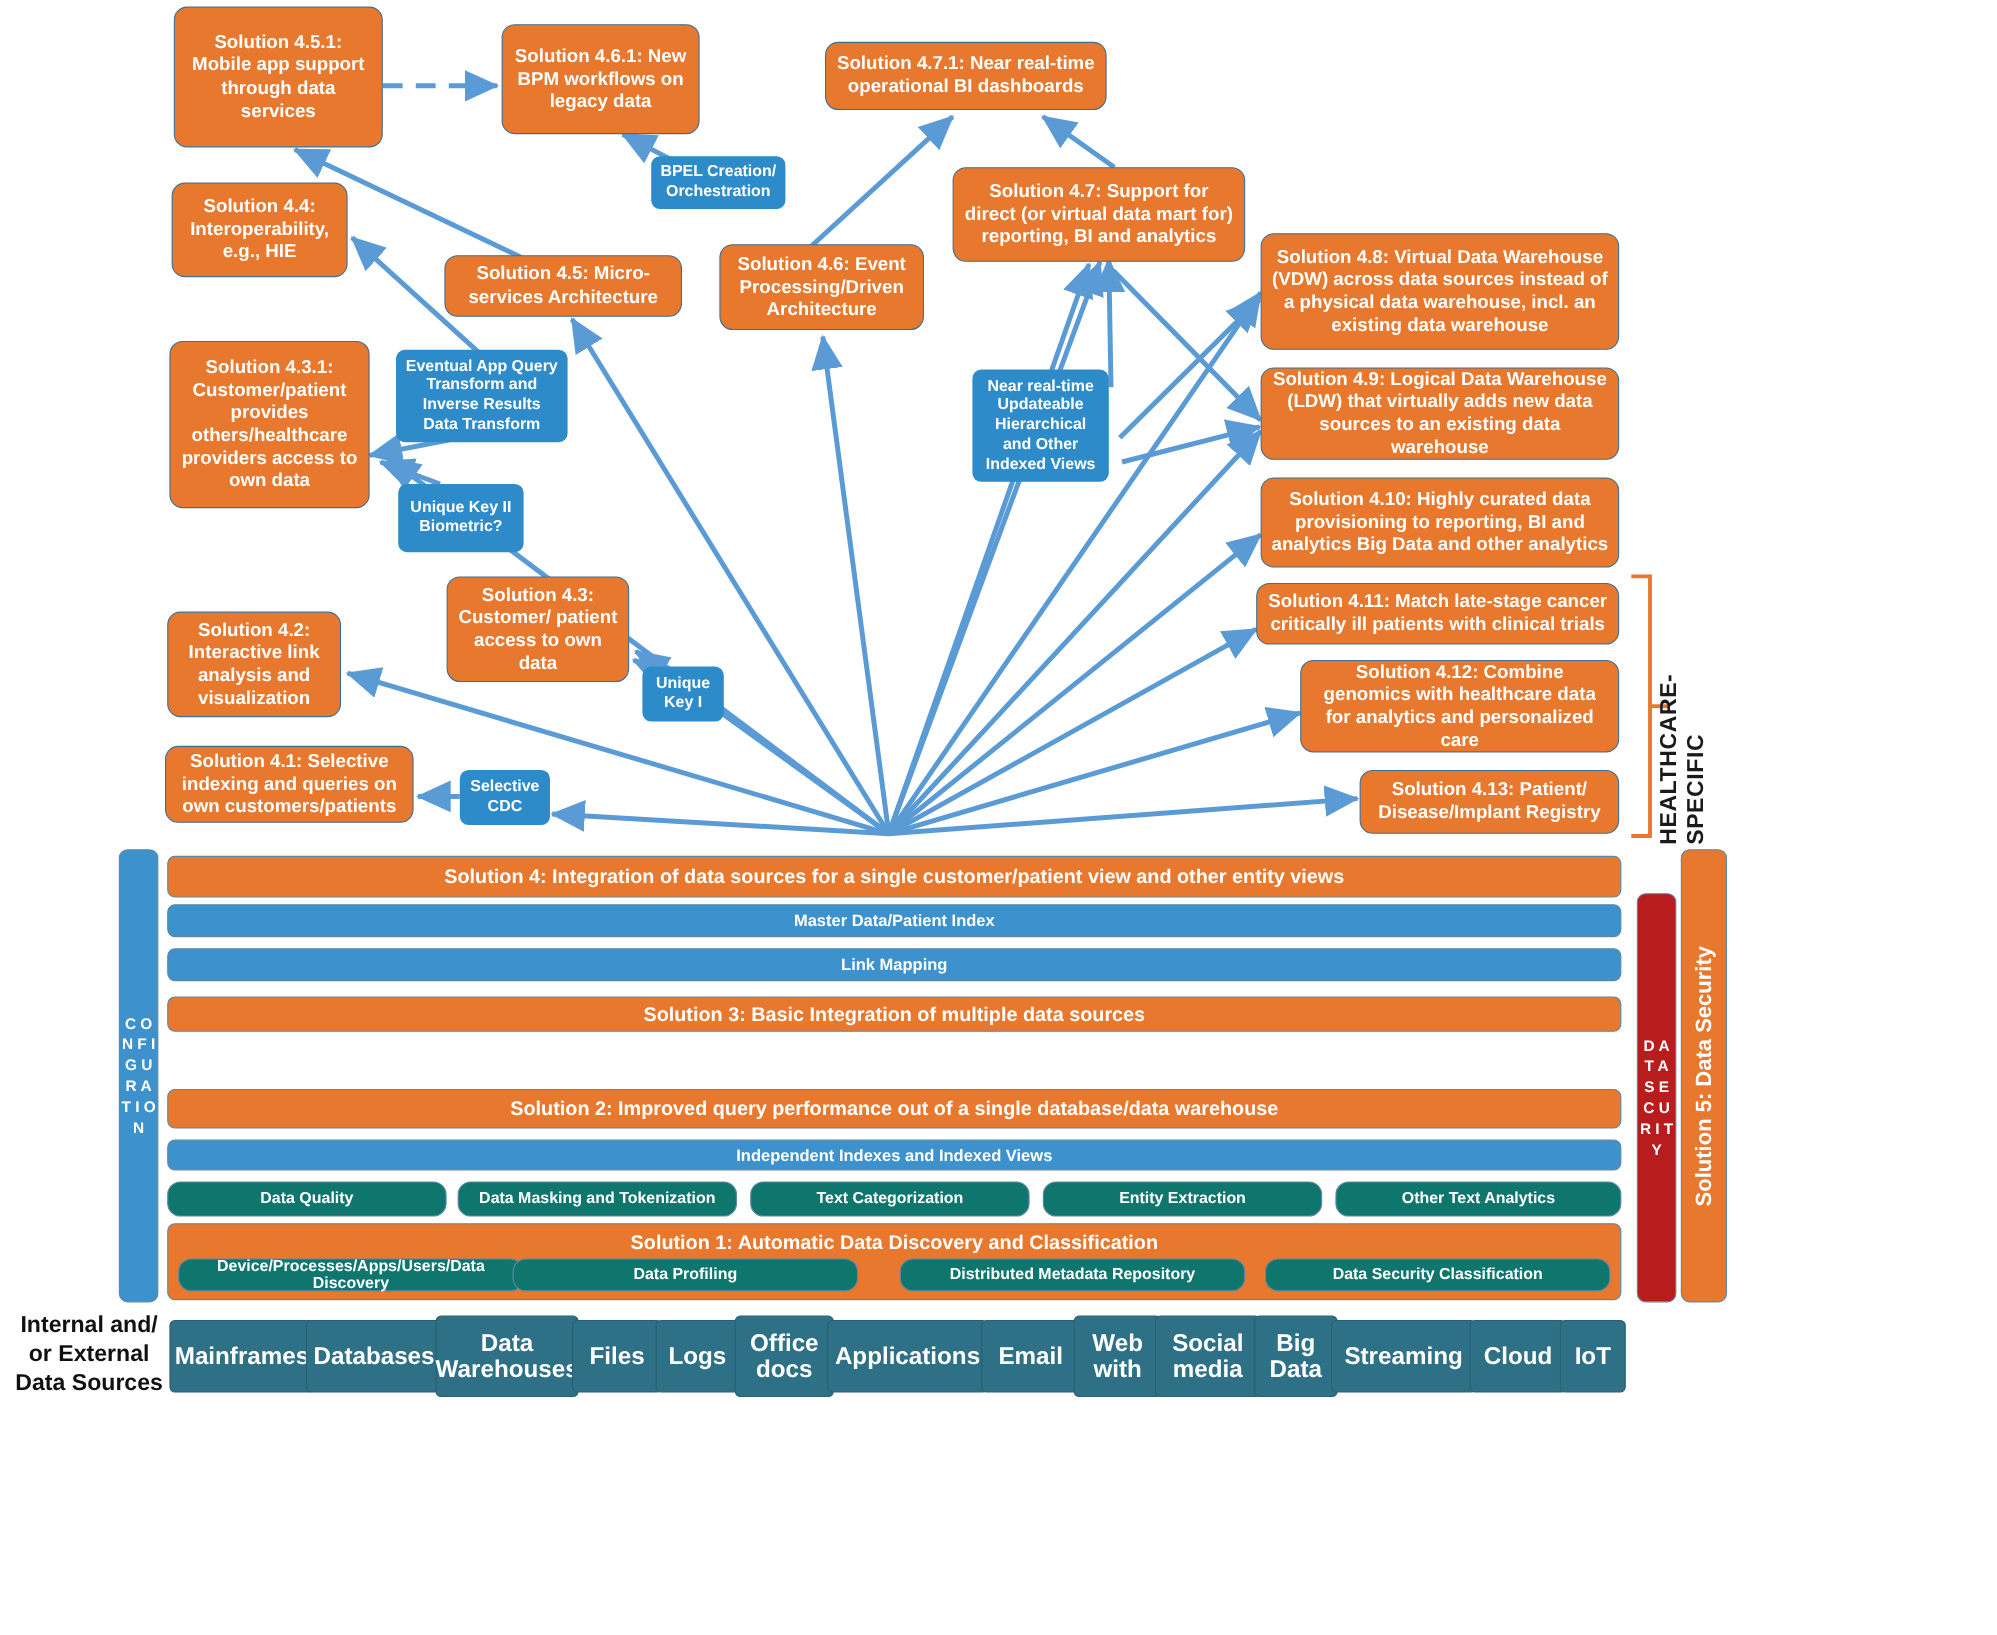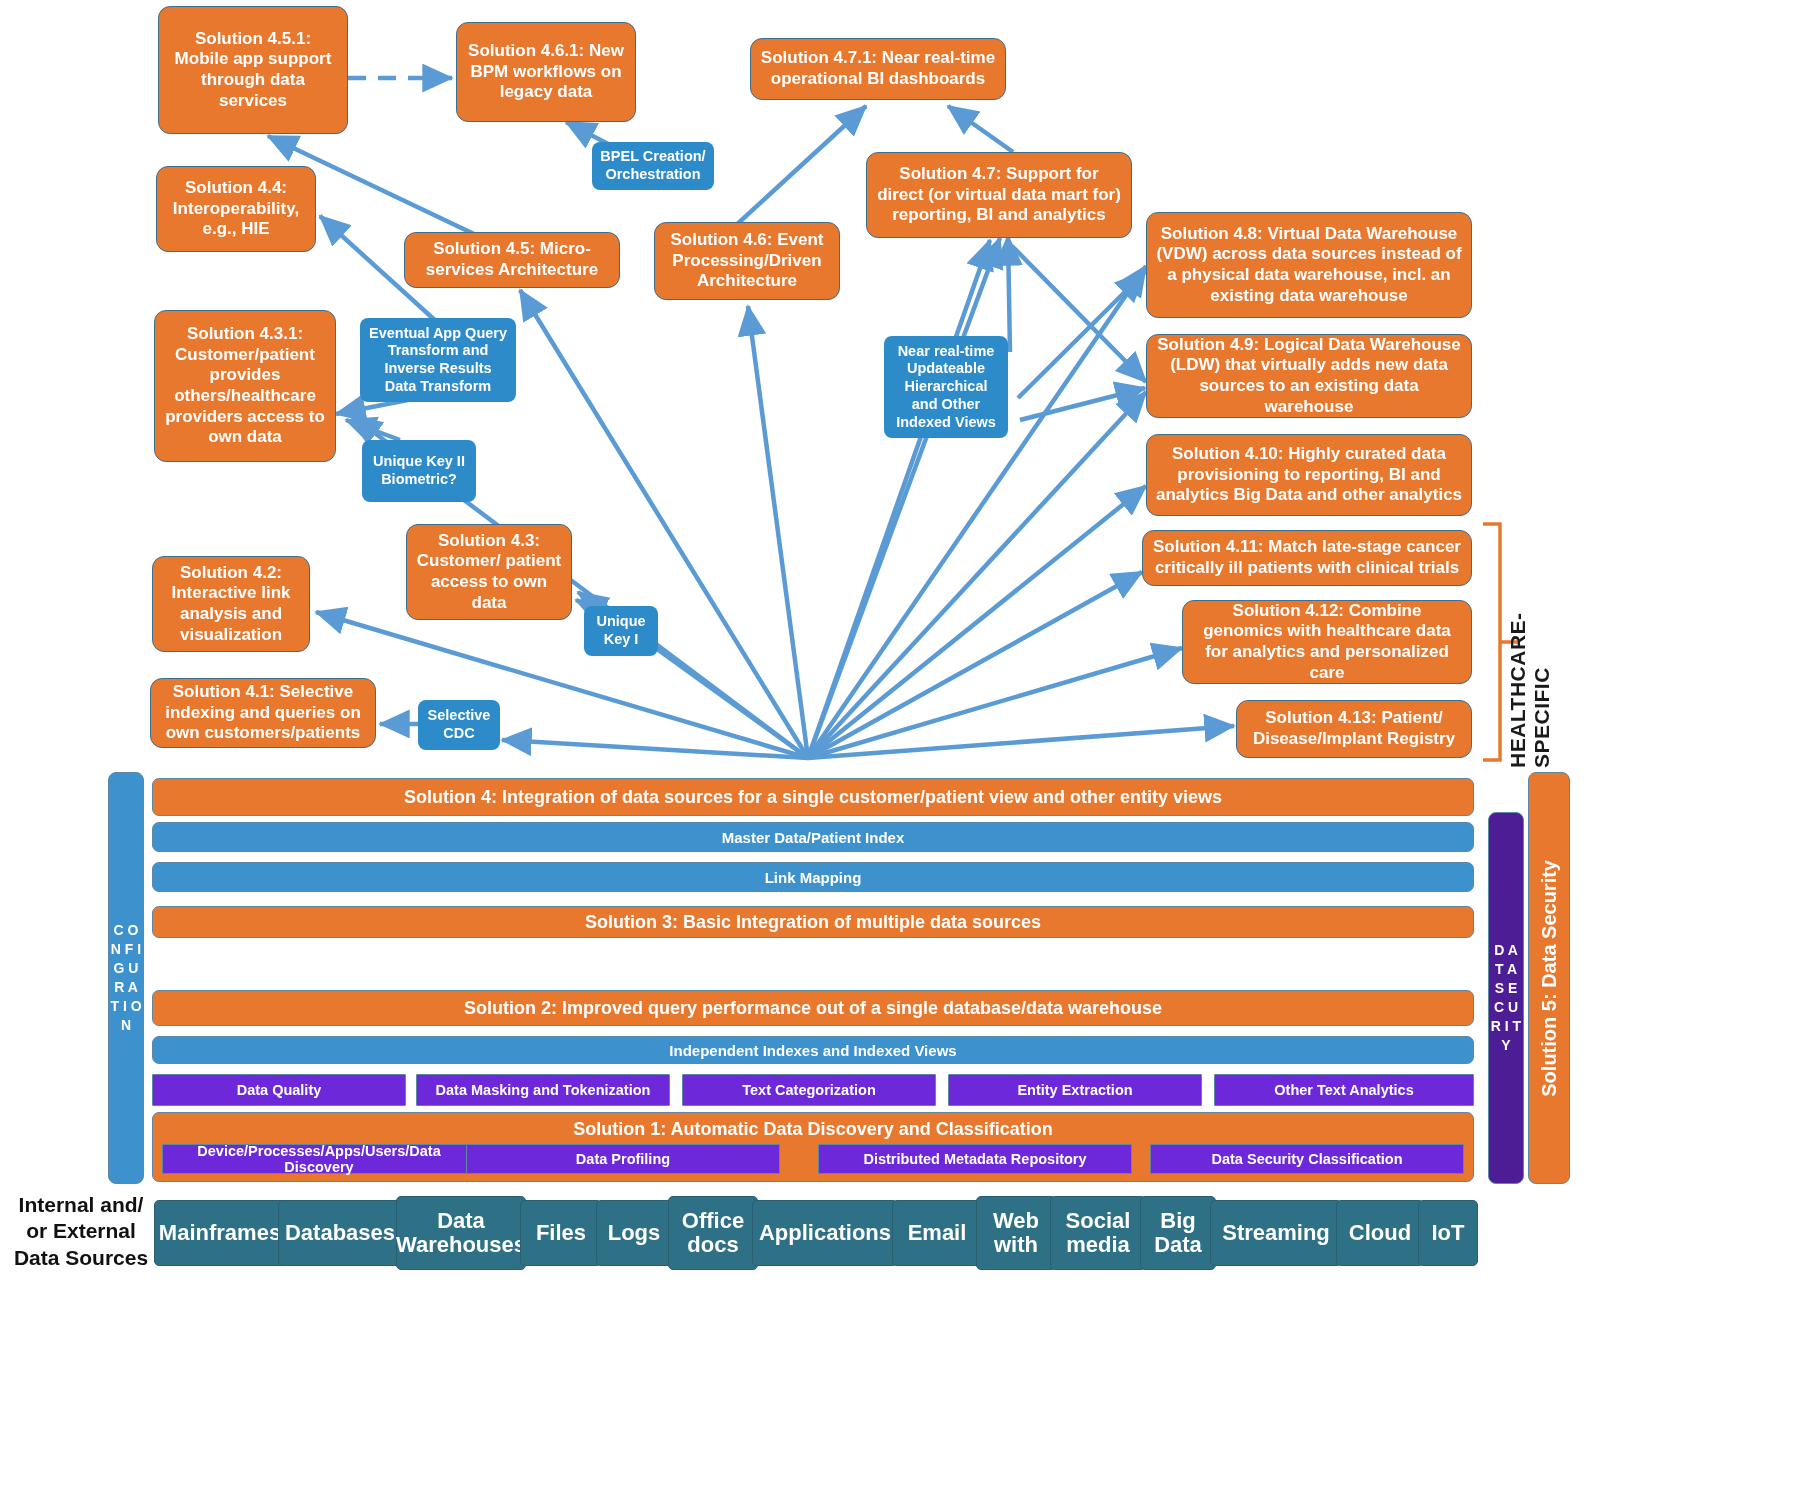--- a/index.html
+++ b/index.html
@@ -14,21 +14,21 @@
   .tagbox{background:#2E8BC9;border:none;border-radius:8px;color:#fff;font-size:14.5px;}
 
   .bar{position:absolute;box-sizing:border-box;display:flex;align-items:center;
        justify-content:center;text-align:center;color:#fff;font-weight:bold;
        border-radius:7px;border:1.5px solid #5e87a3;}
   .bar.orange{background:#E8782D;}
   .bar.blue{background:#3D92CE;}
 
   .chip{position:absolute;box-sizing:border-box;display:flex;align-items:center;
         justify-content:center;text-align:center;color:#fff;font-weight:bold;
-        background:#6d28d9;border:1.5px solid #5e87a3;border-radius:1px;font-size:14.5px;}
+        background:#0f766e;border:1.5px solid #5e87a3;border-radius:12px;font-size:14.5px;}
 
   .src{position:absolute;box-sizing:border-box;display:flex;align-items:center;
        justify-content:center;text-align:center;color:#fff;font-weight:bold;
        background:#2E7186;border:1.5px solid #2a5f70;border-radius:5px;
        font-size:22px;line-height:1.1;}
 
   .vtext{position:absolute;box-sizing:border-box;display:flex;align-items:center;
          justify-content:center;color:#fff;font-weight:bold;text-align:center;}
   .vstack{writing-mode:horizontal-tb;letter-spacing:0;font-size:14px;line-height:1.35;}
   .rot{writing-mode:vertical-rl;transform:rotate(180deg);}
@@ -161,21 +161,21 @@
   <div class="box tagbox" style="left:584px;top:606px;width:74px;height:50px;">Unique Key I</div>
 
   <div class="box tagbox" style="left:418px;top:700px;width:82px;height:50px;">Selective CDC</div>
 
   <div class="hc-label rot" style="left:1516px;top:516px;height:252px;width:28px;display:flex;align-items:center;justify-content:center;">HEALTHCARE-SPECIFIC</div>
 
   <div class="vtext" style="left:108px;top:772px;width:36px;height:412px;background:#3D92CE;border:1.5px solid #5e87a3;border-radius:8px;">
     <span class="vstack" style="display:block;width:36px;word-break:break-all;">C O N F I G U R A T I O N</span>
   </div>
 
-  <div class="vtext" style="left:1488px;top:812px;width:36px;height:372px;background:#4c1d95;border:1.5px solid #5e87a3;border-radius:8px;">
+  <div class="vtext" style="left:1488px;top:812px;width:36px;height:372px;background:#b91c1c;border:1.5px solid #5e87a3;border-radius:8px;">
     <span class="vstack" style="display:block;width:36px;word-break:break-all;">D A T A  S E C U R I T Y</span>
   </div>
 
   <div class="vtext" style="left:1528px;top:772px;width:42px;height:412px;background:#E8782D;border:1.5px solid #5e87a3;border-radius:8px;">
     <span class="rot" style="font-size:20px;font-weight:bold;color:#fff;">Solution 5: Data Security</span>
   </div>
 
   <div class="bar orange" style="left:152px;top:778px;width:1322px;height:38px;font-size:18px;">Solution 4: Integration of data sources for a single customer/patient view and other entity views</div>
 
   <div class="bar blue" style="left:152px;top:822px;width:1322px;height:30px;font-size:15px;">Master Data/Patient Index</div>

